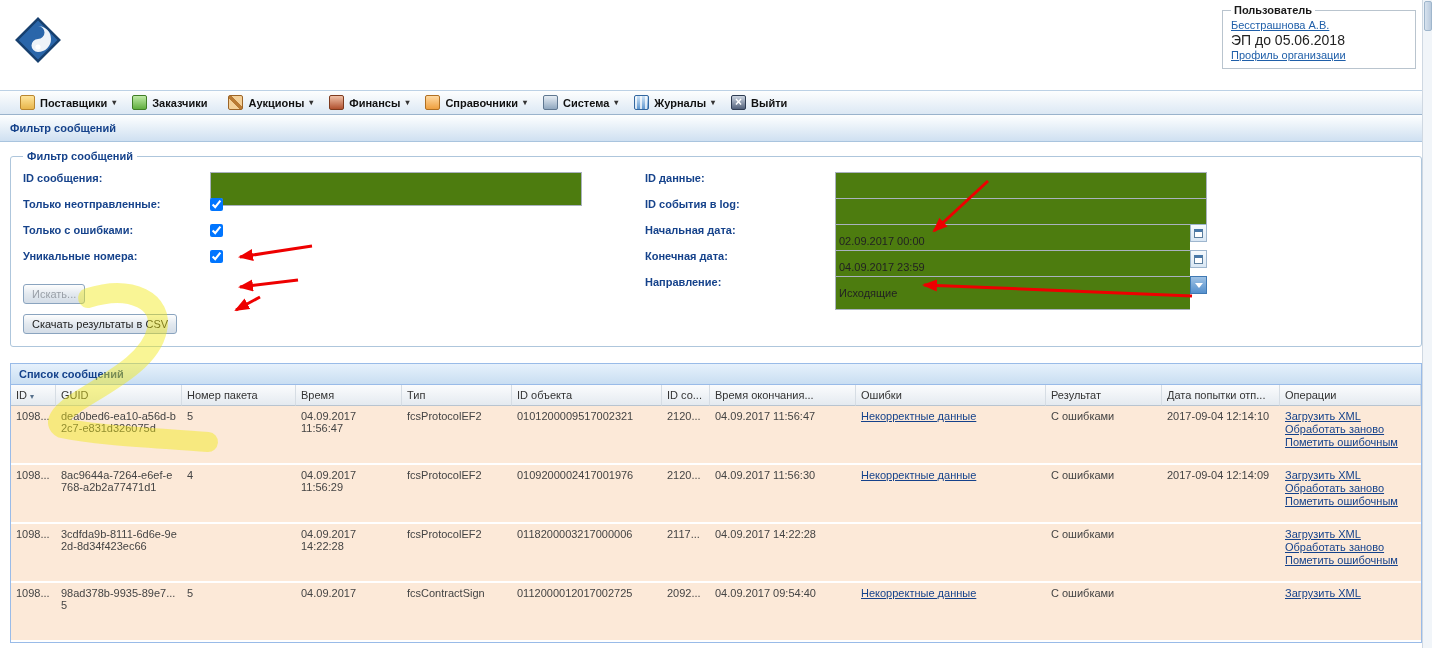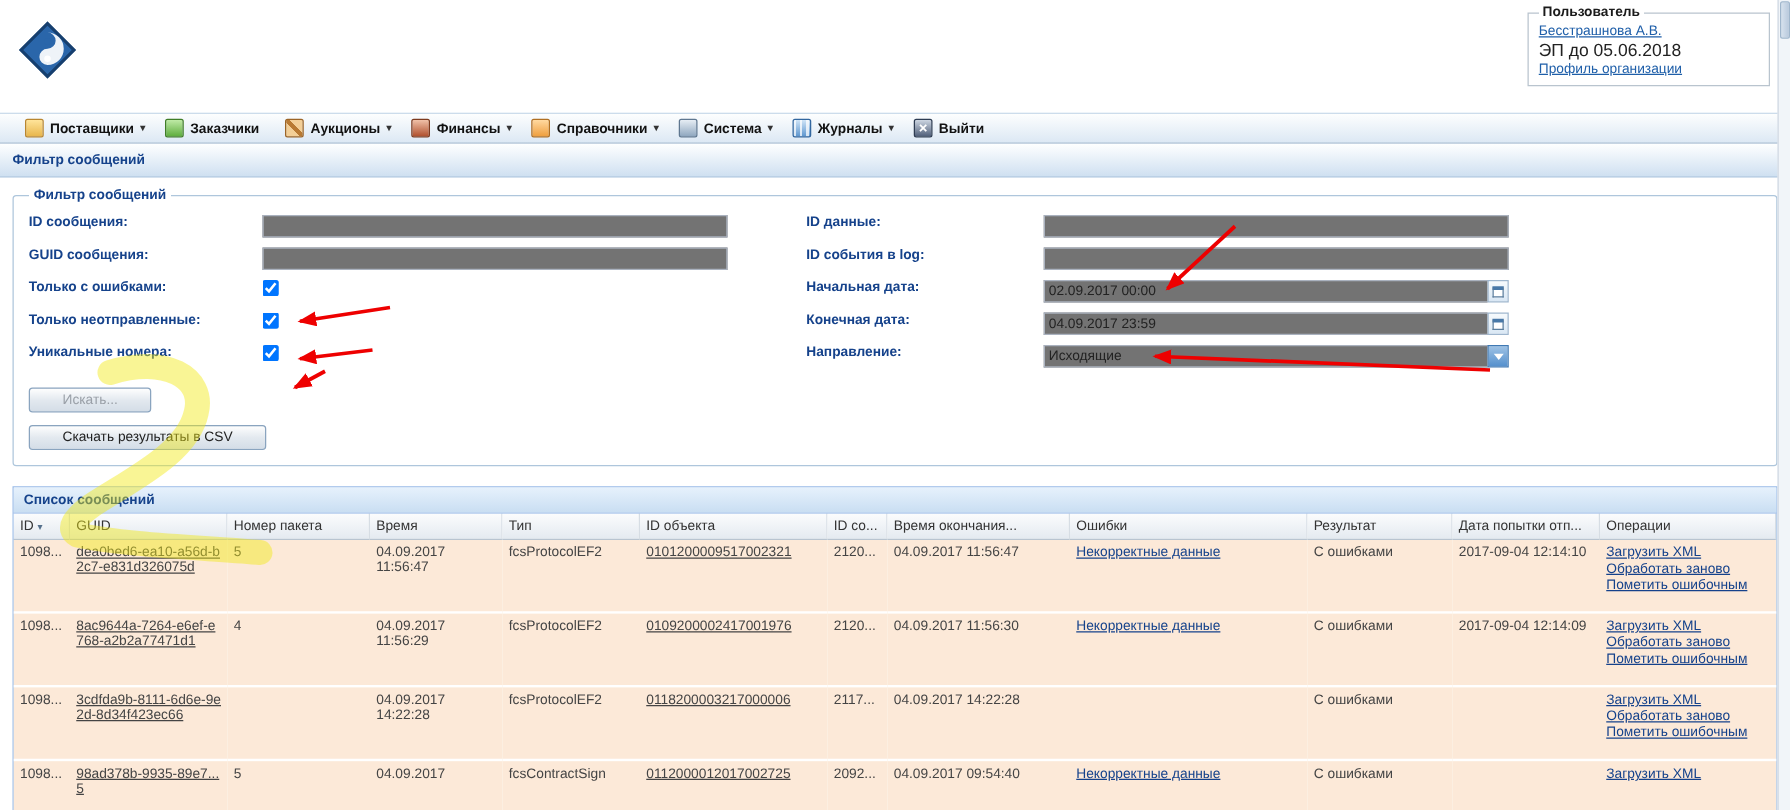--- a/index.html
+++ b/index.html
@@ -38,45 +38,45 @@
 
   
   .filter-fieldset { margin:8px 10px 16px; border:1px solid #aec6dc; border-radius:3px; padding:10px 12px 12px; background:#fff; }
   .filter-fieldset > legend { color:#15428b; font-weight:bold; padding:0 4px; }
   .filter-columns { display:flex; }
   .col-left { width:622px; }
   .col-right { flex:1; }
   .frow { display:flex; align-items:flex-start; height:20px; margin-bottom:6px; }
   .frow label { width:187px; font-weight:bold; color:#15428b; }
   .col-right .frow label { width:190px; }
-  .txt { width:372px; height:18px; border:1px solid #aab2bf; padding:0 3px; font:11px "Liberation Sans",sans-serif; color:#222; background:#737373; }
+  .txt { width:372px; height:18px; border:1px solid #aab2bf; padding:16px 3px; font:11px "Liberation Sans",sans-serif; color:#222; background:#4d7c0f; }
   .cb { width:13px; height:13px; margin:0; }
   .fieldwrap { display:flex; width:372px; }
   .fieldwrap .txt { flex:1; width:auto; border-right:none; }
   .trigger { width:17px; height:18px; border:1px solid #9eb6ce; background:linear-gradient(#f6fafd,#d9e7f4);
     display:flex; align-items:center; justify-content:center; cursor:pointer; }
   .cal-glyph { width:9px; height:9px; border:1px solid #5b7e9e; border-top:3px solid #4878a8; background:#fff; }
   .combo-trigger { background:linear-gradient(#9ec2e5,#5590cd); border:1px solid #3f79b4; }
   .combo-arrow { width:0; height:0; border-left:4px solid transparent; border-right:4px solid transparent; border-top:5px solid #fff; }
   .btn { display:inline-block; background:linear-gradient(#fefefe,#e3e9ef 50%,#d4dde7); border:1px solid #8aa4bf; border-radius:3px;
-    font:11px "Liberation Sans",sans-serif; color:#222; padding:3px 26px; cursor:pointer; }
+    font:11px "Liberation Sans",sans-serif; color:#222; padding:3px 8px; cursor:pointer; }
   .btn[disabled] { color:#9aa0a8; cursor:default; }
   .search-btn { margin-top:8px; }
   .csv-btn { display:block; margin-top:10px; }
 
   
   .grid-panel { margin:0 10px; border:1px solid #99bbe8; background:#fff; }
   .grid-header { background:linear-gradient(#e6f1fc,#c9def2); padding:4px 8px; font-weight:bold; color:#15428b; border-bottom:1px solid #99bbe8; }
   table.grid { width:100%; border-collapse:separate; border-spacing:0; table-layout:fixed; font-size:11px; }
   .grid th { background:linear-gradient(#fbfcfd,#e4eaf0); border-right:1px solid #d6dde4; border-bottom:1px solid #b8c4d0;
     padding:4px 5px; font-weight:normal; text-align:left; color:#333; white-space:nowrap; overflow:hidden; cursor:pointer; }
   .grid th .sort { margin-left:3px; font-size:8px; color:#55708c; }
   .grid td { background:#fce9d8; padding:4px 5px; vertical-align:top; border-bottom:2px solid #fff; color:#444; overflow:hidden; }
   .grid tr.data-row { height:59px; }
-  .guid-cell, .objid-cell { word-break:break-all;text-decoration:underline; }
+  .guid-cell, .objid-cell { word-break:break-all; }
   .cell-link { color:#15428b; text-decoration:underline; cursor:pointer; display:block; margin-bottom:1px; }
   .inline-link { display:inline; }
 
   
   .scrollbar { position:absolute; right:0; top:0; width:10px; height:648px; background:#f1f5f9; border-left:1px solid #cfd8e2; z-index:40; }
   .scroll-thumb { position:absolute; top:1px; left:1px; width:8px; height:30px; background:linear-gradient(90deg,#d7e2ee,#b9cadd); border:1px solid #9fb6cc; border-radius:2px; }
 
   
   .annotations { position:absolute; left:0; top:0; width:1432px; height:648px; z-index:60; pointer-events:none; }
 </style>
@@ -150,29 +150,25 @@
 
   <fieldset class="filter-fieldset">
     <legend>Фильтр сообщений</legend>
     <div class="filter-columns">
       <div class="col-left">
         <div class="frow">
           <label>ID сообщения:</label>
           <input type="text" class="txt" value="" style="">
         </div>
         <div class="frow">
-          <label>GUID сообщения:</label>
-          <input type="text" class="txt" value="" style="">
+          <label>Только неотправленные:</label>
+          <input type="checkbox" class="cb" checked="checked" style="">
         </div>
         <div class="frow">
           <label>Только с ошибками:</label>
-          <input type="checkbox" class="cb" checked="checked" style="">
-        </div>
-        <div class="frow">
-          <label>Только неотправленные:</label>
           <input type="checkbox" class="cb" checked="checked" style="">
         </div>
         <div class="frow">
           <label>Уникальные номера:</label>
           <input type="checkbox" class="cb" checked="checked" style="">
         </div>
         <button class="btn search-btn" disabled="">Искать...</button>
         <button class="btn csv-btn">Скачать результаты в CSV</button>
       </div>
       <div class="col-right">

